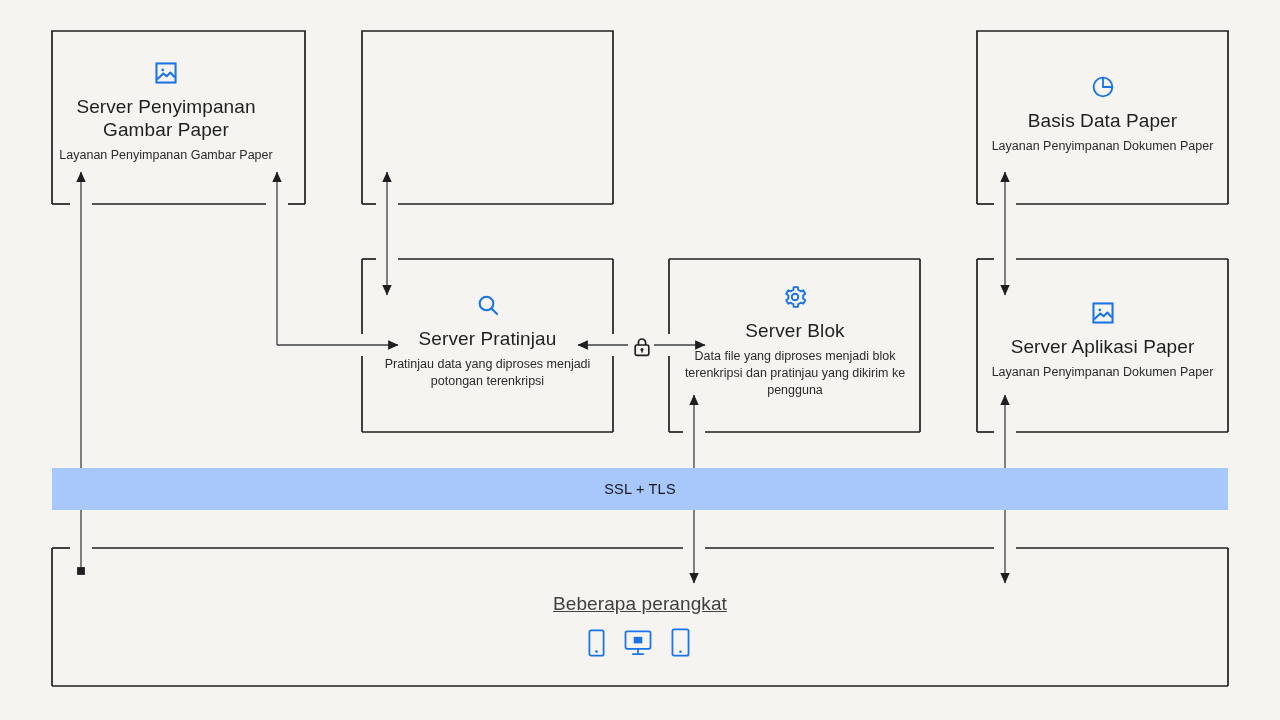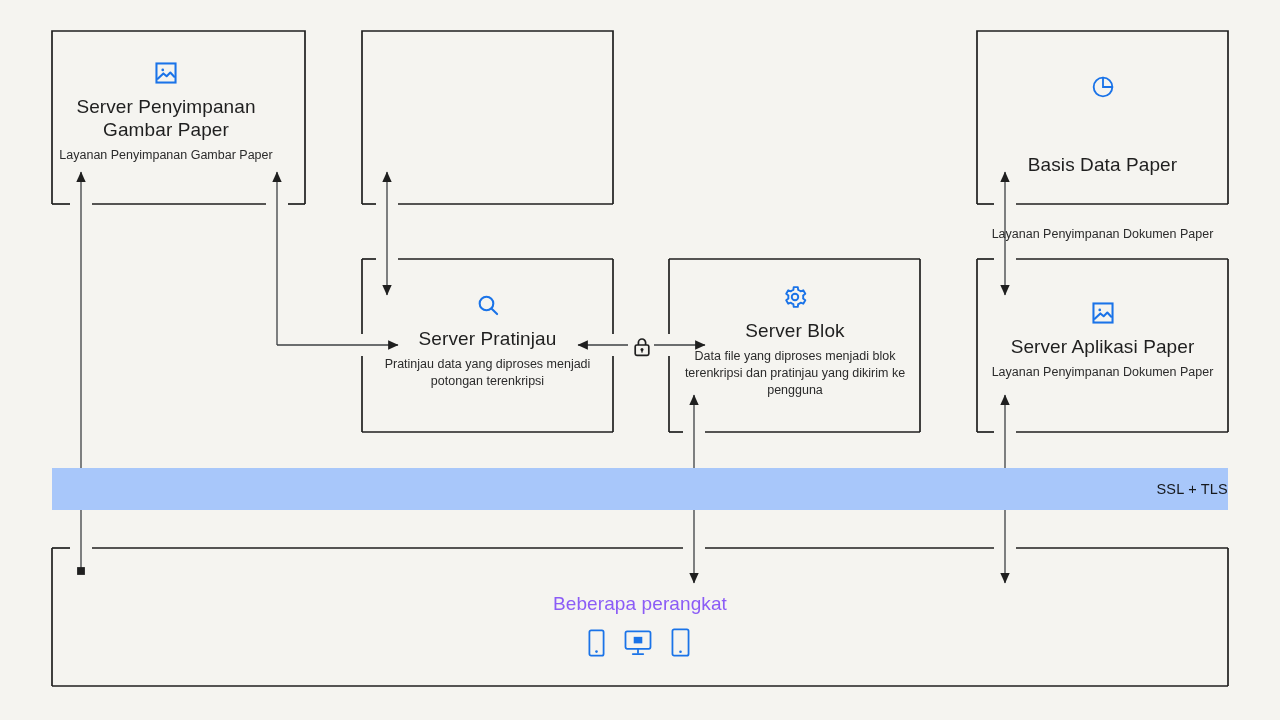--- a/index.html
+++ b/index.html
@@ -48,32 +48,33 @@
   }
   .node-icon {
     line-height: 0;
     margin-bottom: 9px;
   }
   .ssl-band {
     position: absolute;
     background: #a8c7fa;
     display: flex;
     align-items: center;
-    justify-content: flex-end;
+    justify-content: center;
     color: #16191d;
     font-size: 14.5px;
     letter-spacing: .2px;
   }
   .devices-title {
     position: absolute;
     width: 100%;
     text-align: center;
-    color: #8b5cf6;
+    color: #404040;
     font-size: 19px;
     letter-spacing: .1px;
+    text-decoration: underline;
   }
   .devices-icons {
     position: absolute;
     display: flex;
     gap: 19px;
     align-items: flex-end;
   }
   .lock-badge {
     position: absolute;
     background: #f5f4f0;
@@ -196,21 +197,21 @@
         <rect x="3.2" y="3.2" width="17.6" height="17.6"></rect>
         <circle cx="9" cy="9.2" r="1.25" fill="#1a73e8" stroke="none"></circle>
         <path d="M4.4,17.4 L9.6,12.4 L12.6,15 L16,11.6 L19.6,15.4" stroke-linejoin="round" stroke-linecap="round"></path>
       </svg>
     </span>
     <div class="node-title">Server Penyimpanan Gambar Paper</div>
     <div class="node-sub">Layanan Penyimpanan Gambar Paper</div>
   </div>
 
 
-  <div class="node" style="left:977px; top:74px; width:251px;gap:44px;">
+  <div class="node" style="left:977px; top:74px; width:251px;">
     <span class="node-icon">
       <svg width="26" height="26" viewBox="0 0 24 24" fill="none" stroke="#1a73e8" stroke-width="1.7">
         <circle cx="12" cy="12" r="8.6"></circle>
         <path d="M12,3.4 L12,12 L20.6,12" stroke-linecap="round"></path>
       </svg>
     </span>
     <div class="node-title">Basis Data Paper</div>
     <div class="node-sub">Layanan Penyimpanan Dokumen Paper</div>
   </div>
 

